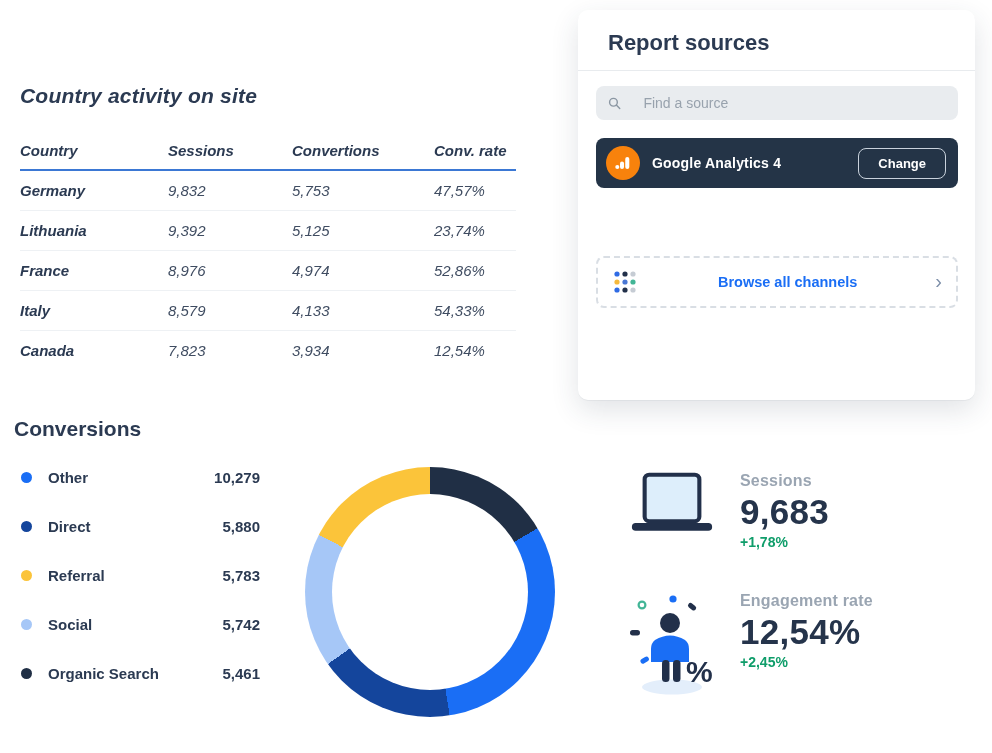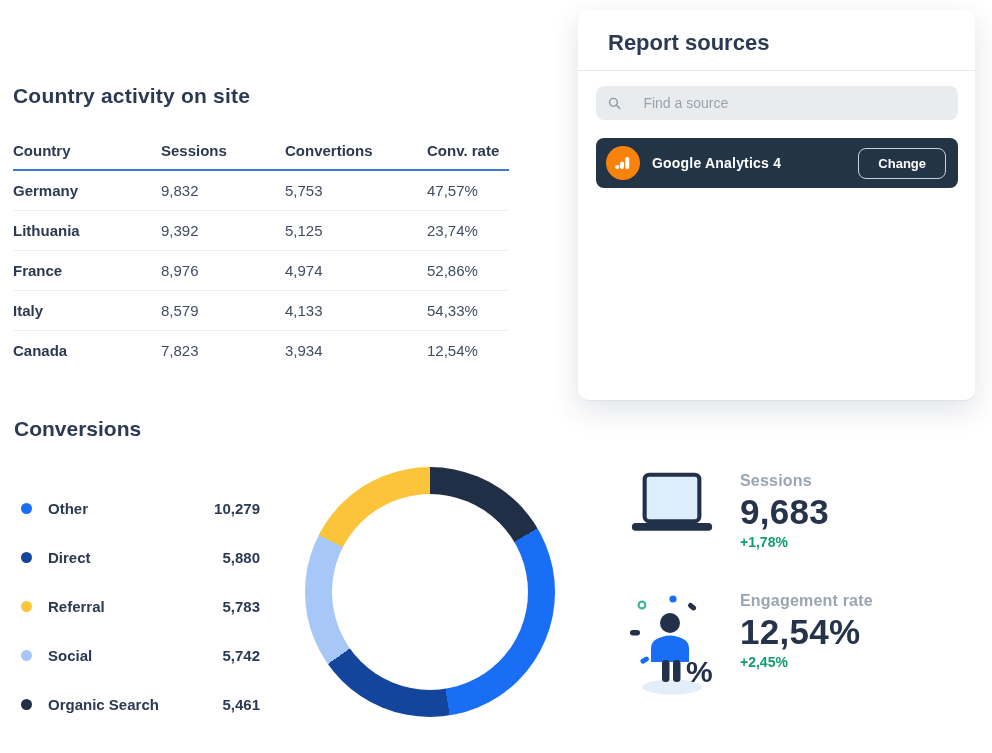--- a/index.html
+++ b/index.html
@@ -1,21 +1,21 @@
 <!DOCTYPE html>
 <html><head>
 <meta charset="utf-8">
 <style>
   * { margin:0; padding:0; box-sizing:border-box; }
   html,body { background:#fff; }
   body { font-family:"Liberation Sans", sans-serif; color:#27364b; }
   .stage { position:relative; width:992px; height:753px; background:#fff; overflow:hidden; }
 
   
-  .table-sec { position:absolute; left:13px; top:84px; width:496px; }
+  .table-sec { position:absolute; left:20px; top:84px; width:496px;font-style:italic; }
   .sec-title { font-size:21px; font-weight:700; color:#2b3a52; letter-spacing:.2px; }
   .ctable { width:100%; margin-top:28px; border-collapse:collapse; }
   .ctable th { text-align:left; font-size:15px; font-weight:700; color:#2b3a52; padding:6px 0 10px 0; border-bottom:2px solid #3b78d4; }
   .ctable td { font-size:15px; color:#3f4c61; padding:11px 0; border-bottom:1px solid #eef1f4; }
   .ctable tr:last-child td { border-bottom:none; }
   .ctable td.country { font-weight:700; color:#2b3a52;margin-top:44px; }
   .col-country { width:148px;margin-left:23px; } .col-sessions { width:124px; } .col-conv { width:142px; }
 
   
   .sources-card { position:absolute; left:578px; top:10px; width:397px; height:390px;
@@ -34,21 +34,21 @@
   .ga-name { color:#fff; font-size:14px; font-weight:700; letter-spacing:.2px; }
   .change-btn { margin-left:auto; background:transparent; border:1.5px solid #c9d2dc; border-radius:8px;
     color:#fff; font-size:13px; font-weight:700; padding:7px 19px; cursor:pointer; font-family:"Liberation Sans", sans-serif; }
   .browse-box { position:absolute; left:18px; top:246px; width:362px; height:52px; border:2px dashed #d9dee4;
     border-radius:8px; display:flex; align-items:center; padding:0 14px; cursor:pointer; }
   .browse-label { flex:1; text-align:center; color:#1a6ef5; font-size:14.5px; font-weight:700; }
   .browse-chevron { color:#7d8fa9; font-size:20px; line-height:1; margin-top:-2px; }
 
   
   .conv-title { position:absolute; left:14px; top:417px; font-size:21px; font-weight:700; color:#2b3a52; }
-  .legend { position:absolute; left:14px; top:484px; width:246px; }
+  .legend { position:absolute; left:14px; top:453px; width:246px; }
   .legend-item { display:flex; align-items:center; height:49px; }
   .legend-dot { width:11px; height:11px; border-radius:50%; margin:0 16px 0 7px; flex:0 0 auto; }
   .legend-label { font-size:15px; font-weight:700; color:#2b3a52; }
   .legend-value { margin-left:auto; font-size:15px; font-weight:700; color:#2b3a52; }
 
   .donut { position:absolute; left:305px; top:467px; width:250px; height:250px; border-radius:50%; }
   .donut-hole { position:absolute; left:27px; top:27px; width:196px; height:196px; border-radius:50%; background:#fff; }
 
   
   .stat { position:absolute; display:flex; align-items:flex-start; gap:22px; }
@@ -127,20 +127,35 @@
         <svg width="18" height="18" viewBox="0 0 24 24">
           <rect x="15" y="4" width="5.4" height="16" rx="2.7" fill="#fff"></rect>
           <rect x="8" y="10" width="5.4" height="10" rx="2.7" fill="#fff"></rect>
           <circle cx="4.4" cy="17.3" r="2.7" fill="#fff"></circle>
         </svg>
       </span>
       <span class="ga-name">Google Analytics 4</span>
       <button class="change-btn">Change</button>
     </div>
 
+    <div class="browse-box">
+      <svg width="28" height="26" viewBox="0 0 28 26">
+        <circle cx="5" cy="5" r="2.6" fill="#2f6be4"></circle>
+          <circle cx="13" cy="5" r="2.6" fill="#22304a"></circle>
+          <circle cx="21" cy="5" r="2.6" fill="#c6ccd4"></circle>
+        <circle cx="5" cy="13" r="2.6" fill="#f5b93d"></circle>
+          <circle cx="13" cy="13" r="2.6" fill="#4a77d4"></circle>
+          <circle cx="21" cy="13" r="2.6" fill="#42b596"></circle>
+        <circle cx="5" cy="21" r="2.6" fill="#2f6be4"></circle>
+          <circle cx="13" cy="21" r="2.6" fill="#22304a"></circle>
+          <circle cx="21" cy="21" r="2.6" fill="#c6ccd4"></circle>
+      </svg>
+      <span class="browse-label">Browse all channels</span>
+      <span class="browse-chevron">›</span>
+    </div>
   </div>
 
   <div class="conv-title">Conversions</div>
   <div class="legend" id="legend">
       <div class="legend-item">
         <span class="legend-dot" style="background: rgb(26, 110, 245);"></span>
         <span class="legend-label">Other</span>
         <span class="legend-value">10,279</span>
       </div>
       <div class="legend-item">

